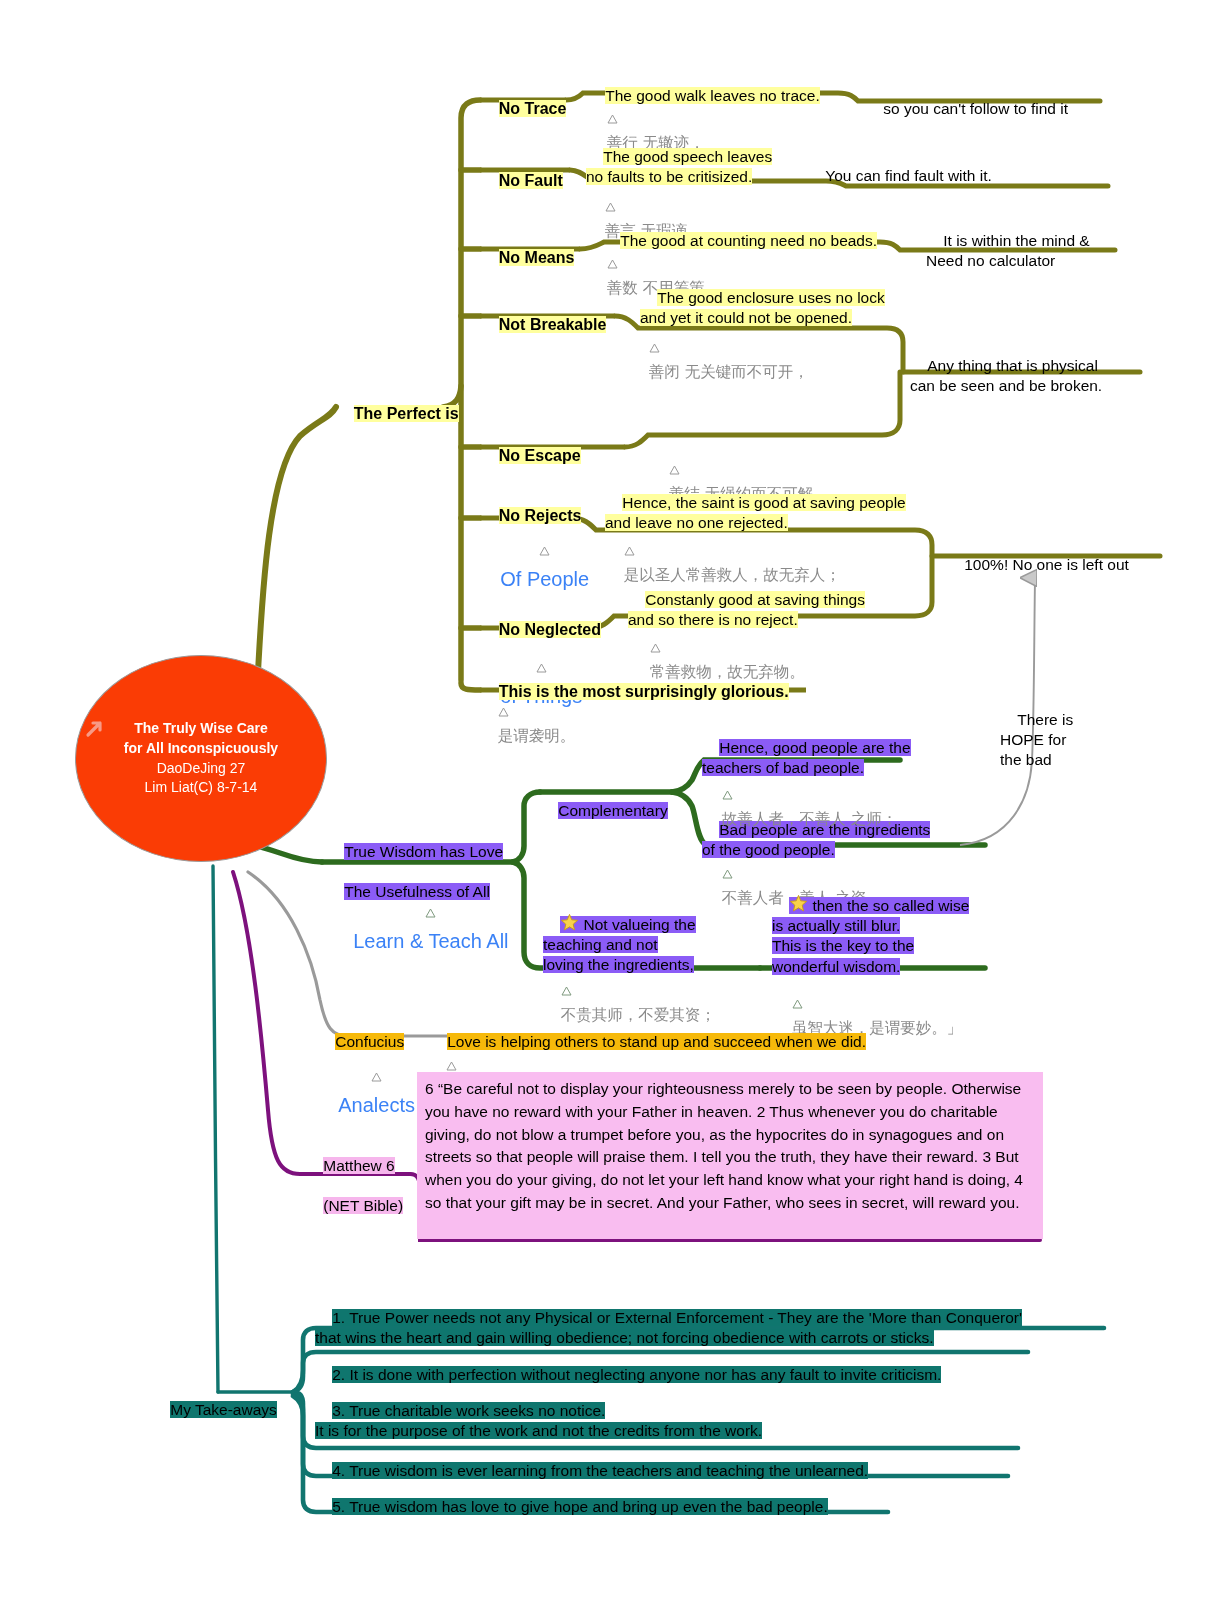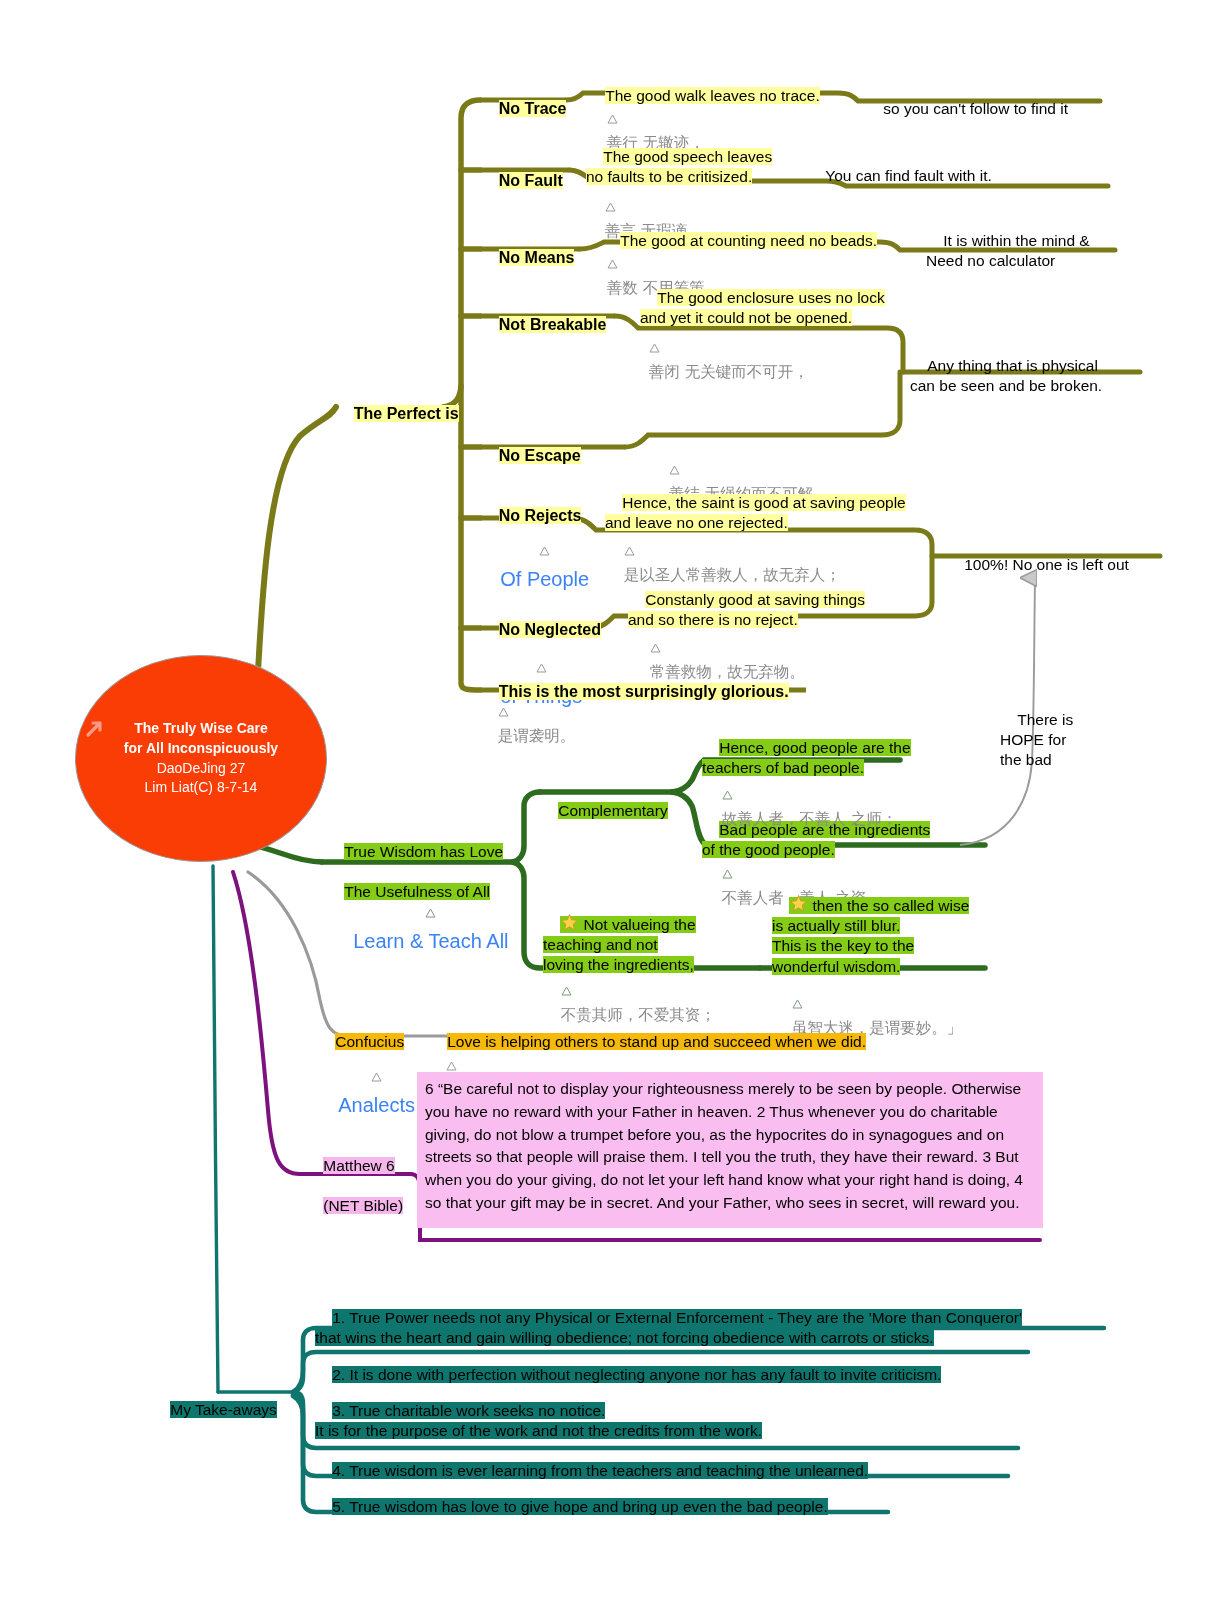--- a/index.html
+++ b/index.html
@@ -20,28 +20,28 @@
   .hl-yellow{background:#ffff9e;display:inline;box-decoration-break:clone;-webkit-box-decoration-break:clone;}
   .t-bold{font-weight:bold;}
   .f15{font-size:15.5px;}
   .f16{font-size:16px;}
 
   
   .zh{color:#8a8a8a;font-size:15.5px;font-family:"DejaVu Sans","Liberation Sans",sans-serif;}
   .plain{font-size:15.5px;}
 
   
-  .hl-green{background:#84cc16;display:inline;box-decoration-break:clone;-webkit-box-decoration-break:clone;}
+  .hl-green{background:#8b5cf6;display:inline;box-decoration-break:clone;-webkit-box-decoration-break:clone;}
 
   
   .hl-orange{background:#f6b90a;display:inline;box-decoration-break:clone;-webkit-box-decoration-break:clone;}
 
   
   .hl-pink{background:#f6b6ec;display:inline;box-decoration-break:clone;-webkit-box-decoration-break:clone;}
-  .pinkbox{background:#f9bdf0;padding:6px 8px 13px 8px;font-size:15.5px;line-height:1.47;}
+  .pinkbox{background:#f9bdf0;padding:6px 8px 24px 8px;font-size:15.5px;line-height:1.47;}
 
   
   .hl-cyan{background:#0f766e;display:inline;box-decoration-break:clone;-webkit-box-decoration-break:clone;}
   .subnote-dark{font-size:20px;color:#3b82f6;text-align:center;}
 
   
   #center-oval{
     position:absolute;left:75px;top:655px;width:250px;height:205px;
     background:#fa3c05;border:1.5px solid #9a9a9a;border-radius:50%;
     color:#ffffff;text-align:center;

